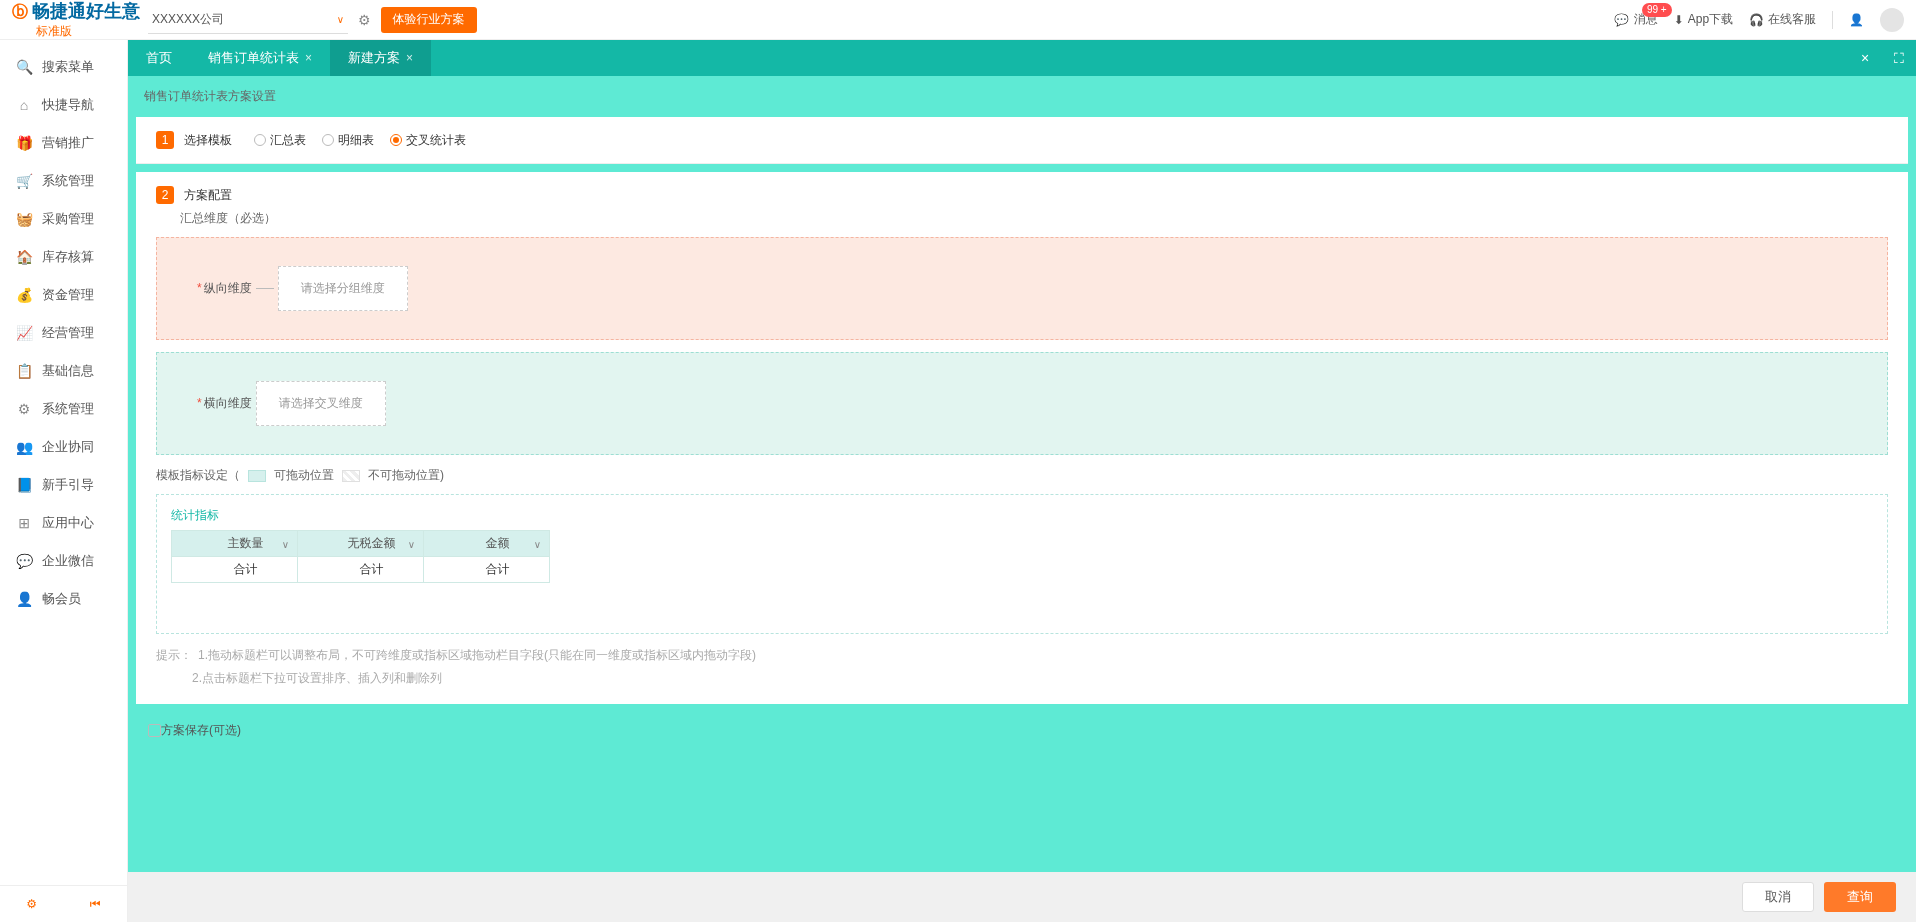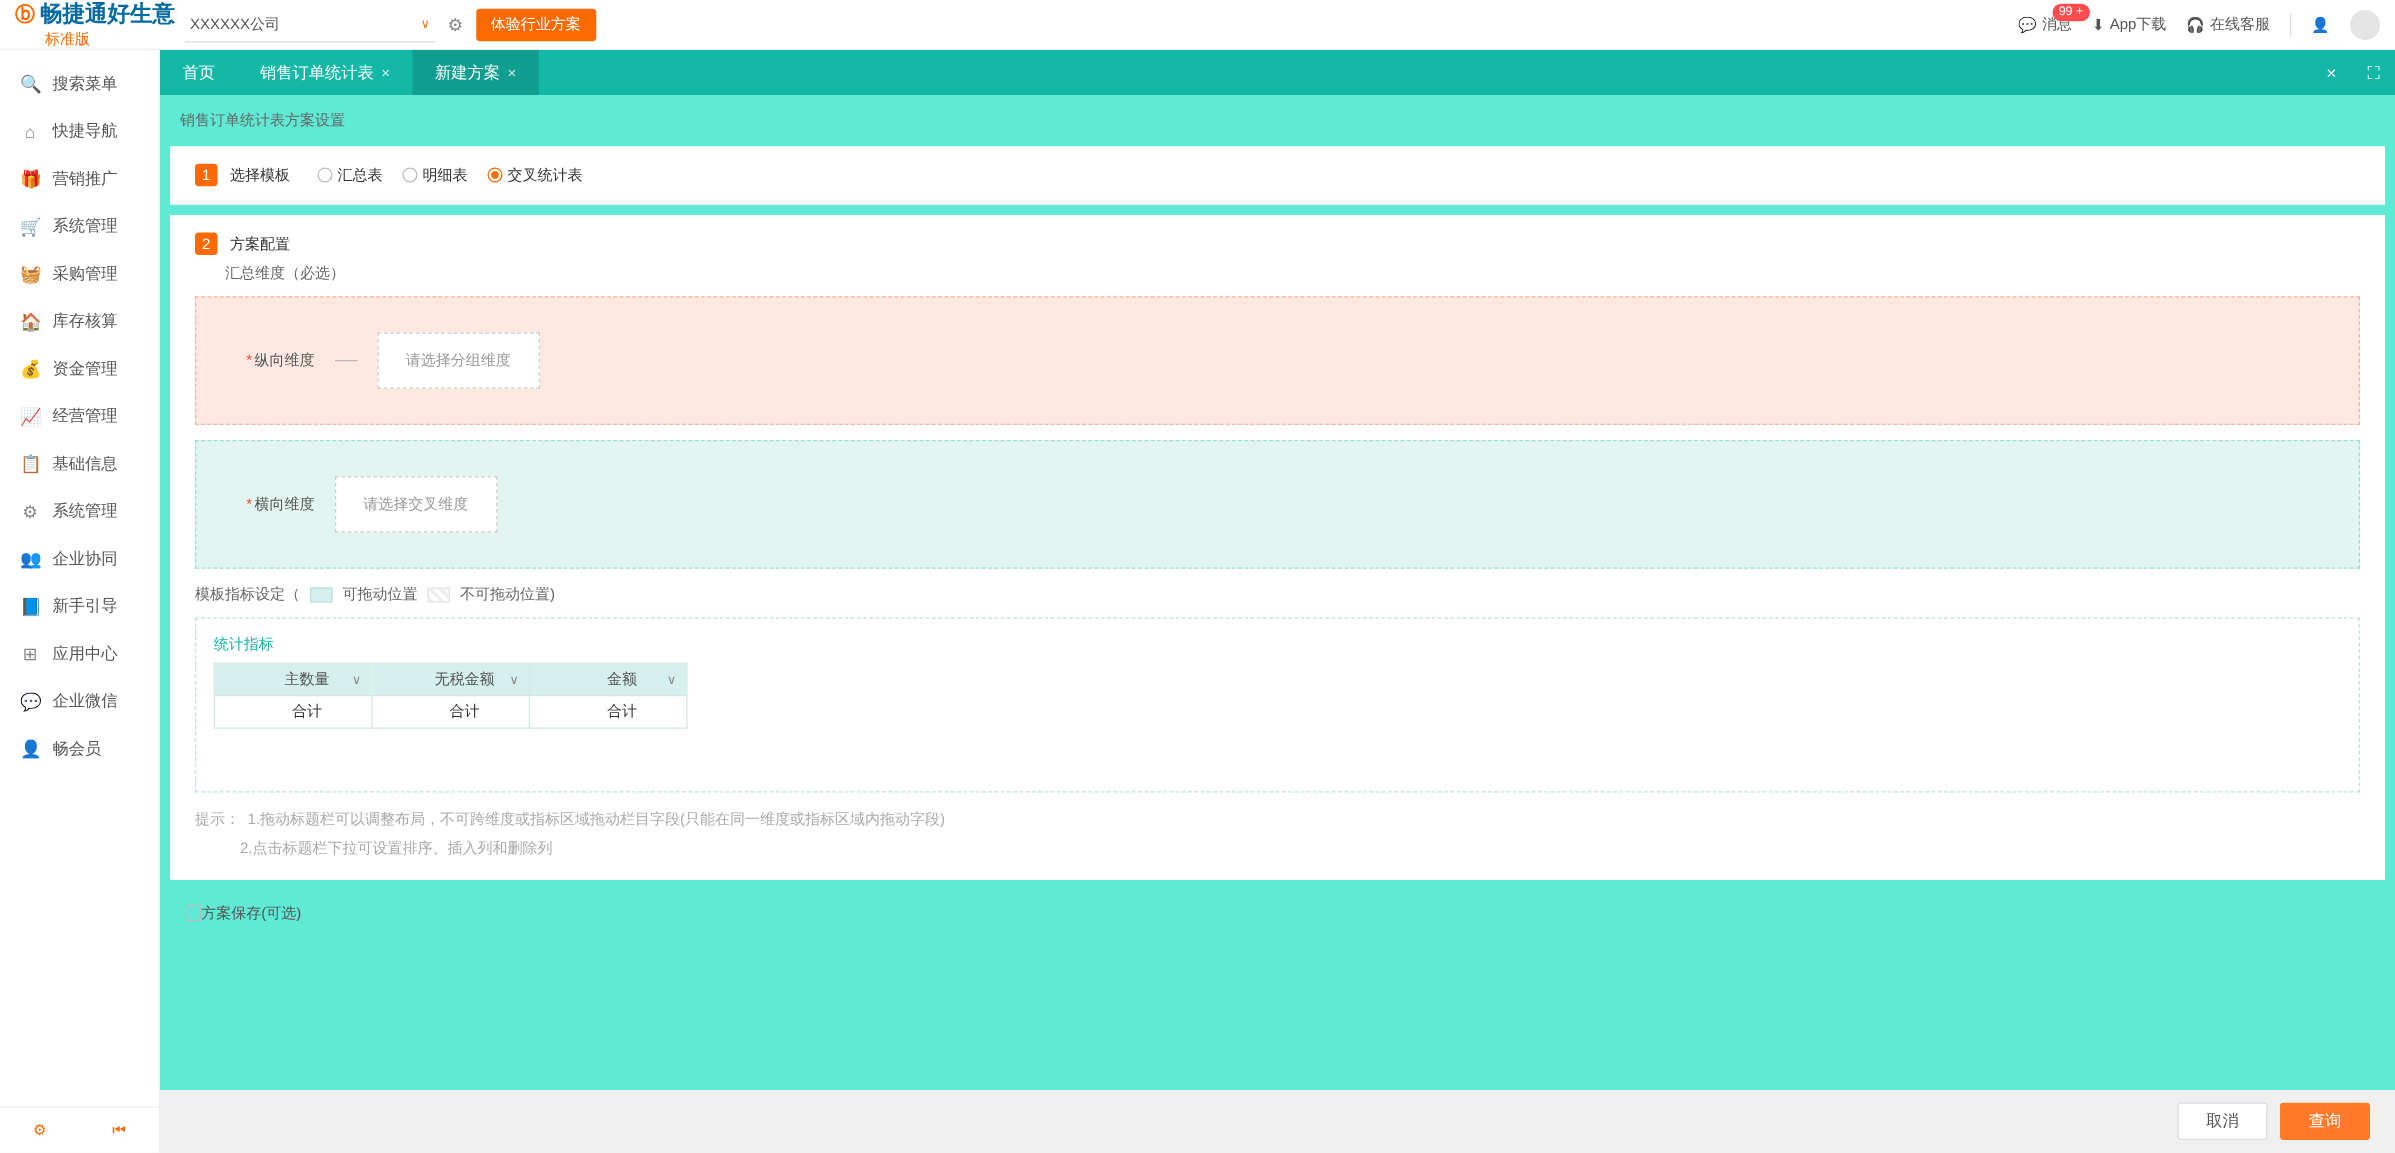--- a/index.html
+++ b/index.html
@@ -48,21 +48,21 @@
 .step-num { background: #ff6a00; color: #fff; width: 18px; height: 18px; border-radius: 3px; display: flex; align-items: center; justify-content: center; font-size: 12px; }
 .step-label { font-size: 12px; color: #333; }
 .radio-group { display: flex; align-items: center; gap: 16px; margin-left: 12px; }
 .radio { display: flex; align-items: center; gap: 4px; cursor: pointer; }
 .radio-dot { width: 12px; height: 12px; border: 1px solid #bbb; border-radius: 50%; position: relative; }
 .radio.sel .radio-dot { border-color: #ff6a00; }
 .radio.sel .radio-dot::after { content: ""; position: absolute; inset: 2px; background: #ff6a00; border-radius: 50%; }
 
 .section-sub { font-size: 12px; color: #666; margin: 6px 0 10px 24px; }
 
-.dim-box { border: 1px dashed #f5b4a0; background: #fde9e1; padding: 28px 40px; display: flex; align-items: center; gap: 16px; margin-bottom: 12px; }
+.dim-box { border: 1px dashed #f5b4a0; background: #fde9e1; padding: 28px 40px; display: flex; align-items: center; gap: 4px; margin-bottom: 12px; }
 .dim-box.alt { border-color: #9dded3; background: #e2f5f0; }
 .dim-label { color: #555; font-size: 12px; }
 .req-star { color: #f04e3e; margin-right: 2px; }
 .dash { width: 18px; height: 1px; background: #bbb; }
 .pill-input { background: #fff; border: 1px dashed #ccc; padding: 13px 22px; color: #999; font-size: 12px; min-width: 120px; cursor: pointer; }
 
 .legend-row { color: #666; font-size: 12px; display: flex; align-items: center; gap: 8px; margin: 10px 0 10px 0; }
 .swatch { width: 18px; height: 12px; display: inline-block; }
 .swatch.draggable { background: #d6f0ed; border: 1px solid #b8e4de; }
 .swatch.nodrag { background: repeating-linear-gradient(45deg, #eee, #eee 3px, #fff 3px, #fff 6px); border: 1px solid #e0e0e0; }

